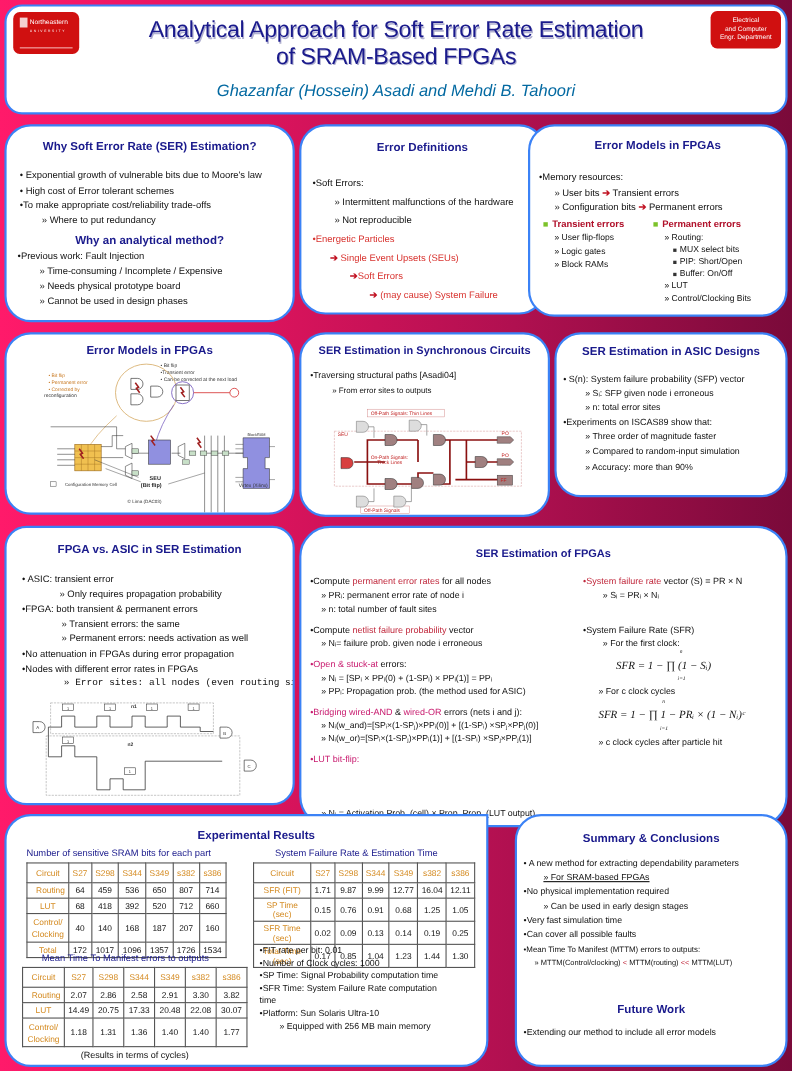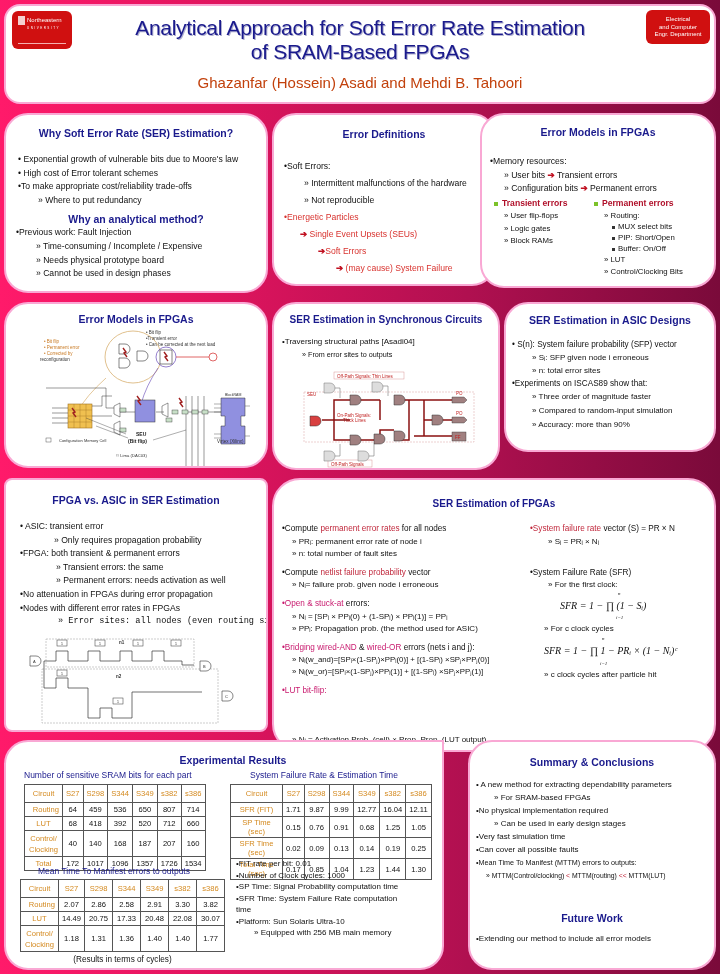--- a/index.html
+++ b/index.html
@@ -6,21 +6,21 @@
   html, body { width: 720px; height: 974px; overflow: hidden; }
   body {
     position: relative;
     font-family: "Liberation Sans", sans-serif;
     background: linear-gradient(90deg, #ff1a6a 0%, #e0145e 30%, #b01050 65%, #7a0a3a 100%);
     color: #111;
   }
   .panel {
     position: absolute;
     background: #fff;
-    border: 2px solid #f9a8d4;
+    border: 2px solid #3b82f6;
     border-radius: 26px;
     overflow: hidden;
   }
   .ptitle {
     color: #1a1a8c;
     font-weight: bold;
     text-align: center;
     font-size: 10.5px;
   }
   .line { font-size: 8.6px; line-height: 13.6px; white-space: nowrap; }
@@ -47,21 +47,21 @@
     background: #d01010; border-radius: 6px; color: #fff; text-align:center;
     font-size: 6px; line-height: 7.5px; padding-top: 6px;
   }
   .main-title {
     position: absolute; left: 80px; right: 80px; top: 10px;
     text-align: center; color: #1a1a8c; font-size: 21px; line-height: 24px; letter-spacing: -0.3px;
     text-shadow: 1px 1px 0 #b0b0d0;
   }
   .authors {
     position: absolute; left: 0; right: 0; top: 68px; text-align:center;
-    color: #c2410c; font-size: 15px;
+    color: #0369a1; font-size: 15px; font-style: italic;
   }
 
   table.dt { border-collapse: collapse; font-size: 7.6px; }
   table.dt td { border: 1px solid #555; padding: 1px 3px; text-align: center; height: 14px; }
   table.dt td.h { color: #d48a20; }
   table.dt tr.hdr td { height: 18px; }
   .cap { color: #1a1a8c; font-size: 8.5px; }
 
   svg text { font-family: "Liberation Sans", sans-serif; }
 </style>
@@ -267,21 +267,21 @@
     <div class="line" style="font-size:8.2px;line-height:13px;">• S(n): System failure probability (SFP) vector</div>
     <div class="line sub" style="font-size:8px;line-height:13px;">» Sᵢ: SFP given node i erroneous</div>
     <div class="line sub" style="font-size:8px;line-height:13px;">» n: total error sites</div>
     <div class="line" style="font-size:8.2px;line-height:13px;">•Experiments on ISCAS89 show that:</div>
     <div class="line sub" style="font-size:8px;line-height:14px;">» Three order of magnitude faster</div>
     <div class="line sub" style="font-size:8px;line-height:14px;">» Compared to random-input simulation</div>
     <div class="line sub" style="font-size:8px;line-height:14px;">» Accuracy: more than 90%</div>
   </div>
 </div>
 
-<div class="panel" style="left:4px;top:478px;width:264px;height:254px;border-radius:8px;">
+<div class="panel" style="left:4px;top:478px;width:264px;height:254px;border-radius:20px;">
   <div class="ptitle" style="margin-top:14px;">FPGA vs. ASIC in SER Estimation</div>
   <div style="padding:14px 0 0 14px;">
     <div class="line">• ASIC: transient error</div>
     <div class="line sub" style="padding-left:34px;">» Only requires propagation probability</div>
     <div class="line">•FPGA: both transient &amp; permanent errors</div>
     <div class="line" style="padding-left:36px;">» Transient errors: the same</div>
     <div class="line" style="padding-left:36px;">» Permanent errors: needs activation as well</div>
     <div class="line">•No attenuation in FPGAs during error propagation</div>
     <div class="line">•Nodes with different error rates in FPGAs</div>
     <div class="line" style="padding-left:38px;font-family:Liberation Mono, monospace;">» Error sites: all nodes (even routing signals)</div>
@@ -521,21 +521,21 @@
     <div class="line" style="font-size:8px;line-height:11.5px;">time</div>
     <div class="line" style="font-size:8px;line-height:11.5px;">•Platform: Sun Solaris Ultra-10</div>
     <div class="line" style="font-size:8px;line-height:11.5px;padding-left:18px;">» Equipped with 256 MB main memory</div>
   </div>
 </div>
 
 <div class="panel" style="left:468px;top:740px;width:248px;height:230px;border-radius:24px;">
   <div class="ptitle" style="margin-top:14px;">Summary &amp; Conclusions</div>
   <div style="padding:10px 0 0 6px;">
     <div class="line" style="font-size:8px;line-height:13px;">• A new method for extracting dependability parameters</div>
-    <div class="line" style="font-size:8px;line-height:13px;padding-left:18px;">» For SRAM-based FPGAs</div>
+    <div class="line" style="font-size:8px;line-height:13px;padding-left:18px;text-decoration:underline;">» For SRAM-based FPGAs</div>
     <div class="line" style="font-size:8px;line-height:13px;">•No physical implementation required</div>
     <div class="line" style="font-size:8px;line-height:13px;padding-left:18px;">» Can be used in early design stages</div>
     <div class="line" style="font-size:8px;line-height:13px;">•Very fast simulation time</div>
     <div class="line" style="font-size:8px;line-height:13px;">•Can cover all possible faults</div>
     <div class="line" style="font-size:7.2px;line-height:13px;">•Mean Time To Manifest (MTTM) errors to outputs:</div>
     <div class="line" style="font-size:6.8px;line-height:13px;padding-left:10px;"><span>» MTTM(Control/clocking) </span><span class="red2">&lt;</span><span> MTTM(routing) </span><span class="red2">&lt;&lt;</span><span> MTTM(LUT)</span></div>
   </div>
   <div class="ptitle" style="margin-top:30px;">Future Work</div>
   <div class="line" style="font-size:8px;padding:8px 0 0 6px;">•Extending our method to include all error models</div>
 </div>

